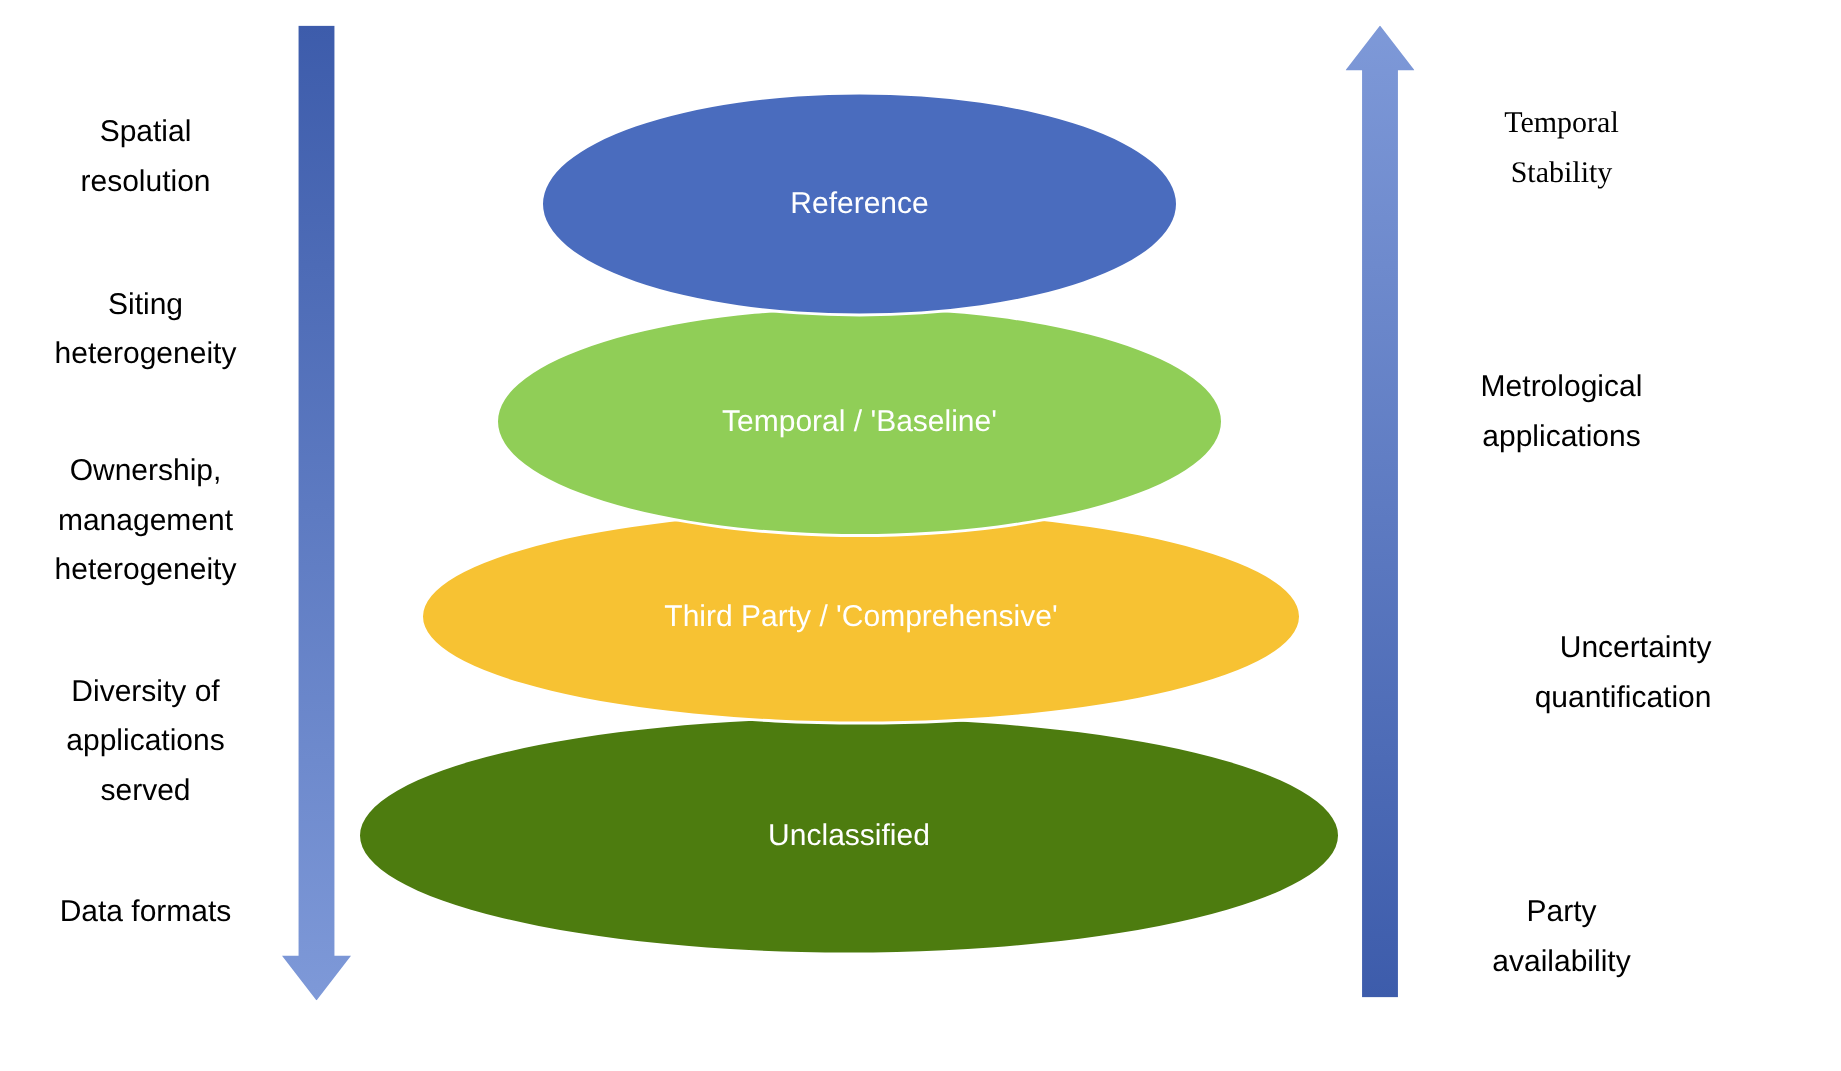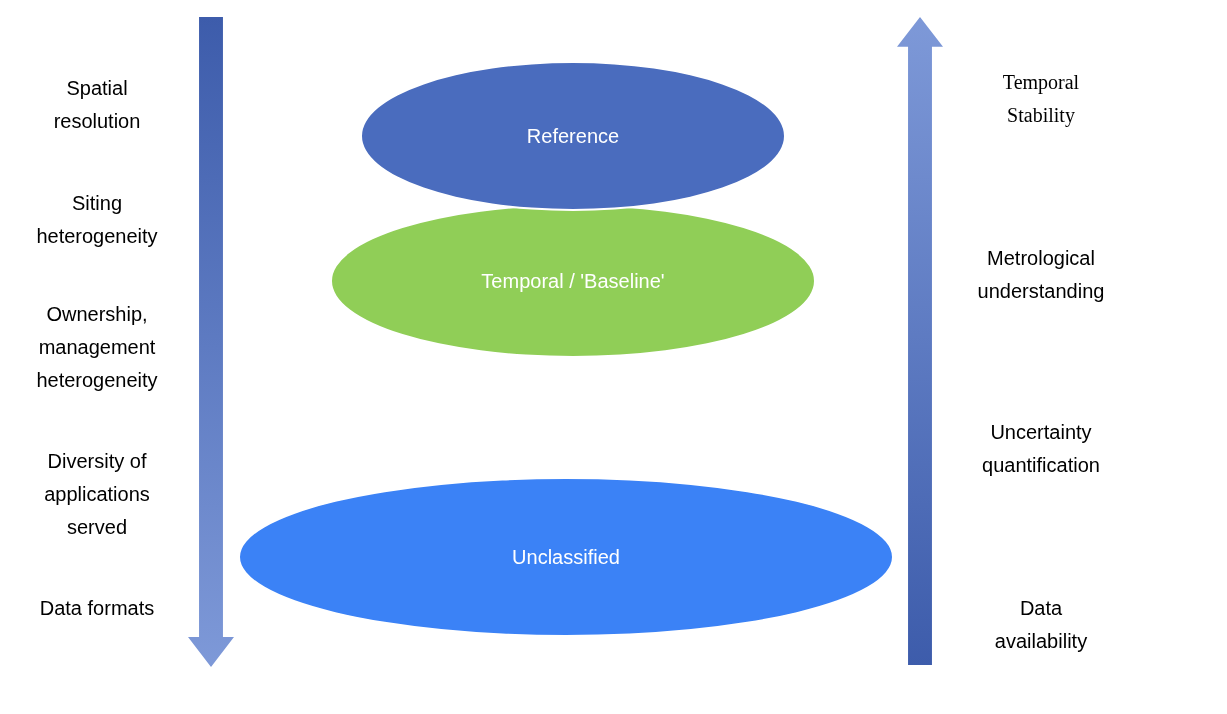--- a/index.html
+++ b/index.html
@@ -58,56 +58,59 @@
   }
   .side-label.left  { left: -3px; }
   .side-label.right { left: 941px; }
   #l-0 { top: 72px; }
   #l-1 { top: 187px; }
   #l-2 { top: 298px; }
   #l-3 { top: 445px; }
   #l-4 { top: 592px; }
   #r-0 { top: 66px; font-family: Liberation Serif, serif; }
   #r-1 { top: 242px; }
-  #r-2 { top: 416px; }
+  #r-2 { top: 416px; text-align: right; }
   #r-3 { top: 592px; }
 </style>
 </head>
 <body>
 
 <div class="canvas">
 
   <div class="arrow left"></div>
 
   <div class="arrow right"></div>
 
   <div class="tier" id="tier-0" style="background-color: rgb(74, 108, 190); align-items: center;">
     <span>Reference</span>
   </div>
   <div class="tier" id="tier-1" style="background-color: rgb(144, 206, 87);">
     <span>Temporal / 'Baseline'</span>
   </div>
-  <div class="tier" id="tier-3" style="background-color: #3b82f6; text-align: right;">
+  <div class="tier" id="tier-2" style="background-color: rgb(247, 194, 51);">
+    <span>Third Party / 'Comprehensive'</span>
+  </div>
+  <div class="tier" id="tier-3" style="background-color: #4d7c0f; text-align: right;">
     <span>Unclassified</span>
   </div>
 
   <div class="side-label left" id="l-0">Spatial
 resolution</div>
   <div class="side-label left" id="l-1">Siting
 heterogeneity</div>
   <div class="side-label left" id="l-2">Ownership,
 management
 heterogeneity</div>
   <div class="side-label left" id="l-3">Diversity of
 applications
 served</div>
   <div class="side-label left" id="l-4">Data formats</div>
 
   <div class="side-label right" id="r-0">Temporal
 Stability</div>
   <div class="side-label right" id="r-1">Metrological
-understanding</div>
+applications</div>
   <div class="side-label right" id="r-2">Uncertainty
 quantification</div>
-  <div class="side-label right" id="r-3">Data
+  <div class="side-label right" id="r-3">Party
 availability</div>
 
 </div>
 
 </body></html>

